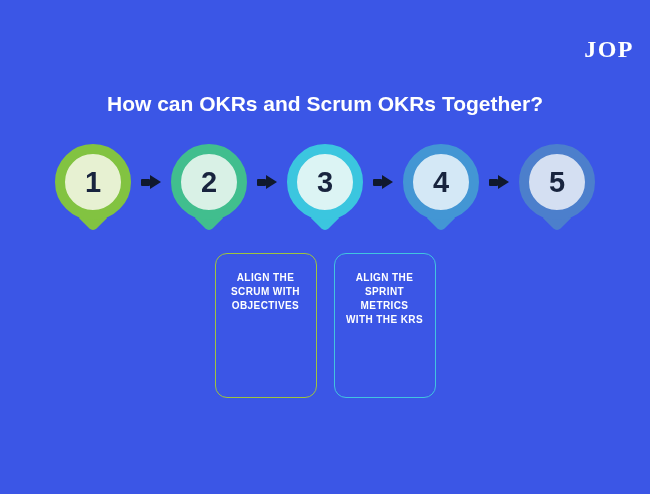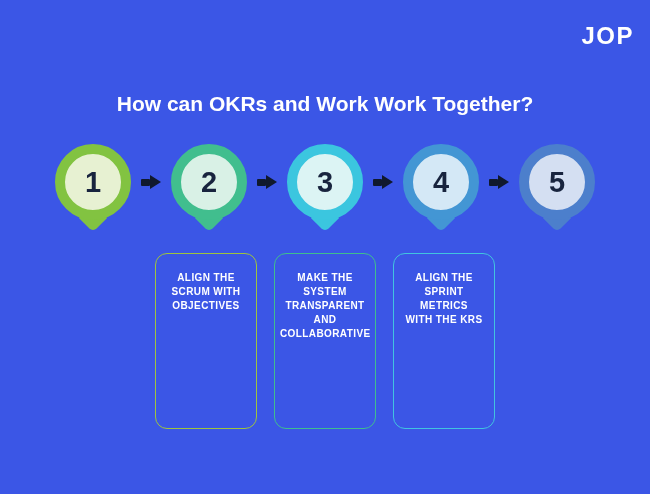--- a/index.html
+++ b/index.html
@@ -9,27 +9,27 @@
   }
   .canvas {
     position: relative;
     width: 650px;
     height: 494px;
     background: #3B56E6;
     overflow: hidden;
   }
   .logo {
     position: absolute;
-    top: 22px;
+    top: 36px;
     right: 16px;
     color: #ffffff;
     font-size: 24px;
     font-weight: 900;
     letter-spacing: 1.5px;
-    font-family: Liberation Sans, sans-serif;
+    font-family: Liberation Serif, serif;
   }
   .title {
     position: absolute;
     top: 92px;
     left: 0;
     width: 100%;
     text-align: center;
     color: #ffffff;
     font-size: 21px;
     font-weight: 800;
@@ -102,21 +102,21 @@
     position: absolute;
     top: 253px;
     left: 0;
     width: 100%;
     display: flex;
     justify-content: center;
     gap: 17px;
   }
   .card {
     width: 102px;
-    height: 176px;
+    height: 145px;
     border: 1.6px solid var(--border);
     border-radius: 12px;
     padding: 17px 5px 0;
   }
   .card-label {
     color: #ffffff;
     font-size: 10px;
     font-weight: 700;
     line-height: 14px;
     letter-spacing: 0.4px;
@@ -125,21 +125,21 @@
     font-family: "Liberation Sans", sans-serif;
   }
 </style>
 </head>
 <body>
 
 <div class="canvas" style="background: rgb(59, 86, 230);">
 
   <div class="logo">JOP</div>
 
-  <div class="title">How can OKRs and Work Work Together?</div>
+  <div class="title">How can OKRs and Scrum OKRs Together?</div>
 
   <div class="pins-row">
     <div class="pin-wrap" style="--ring: #82C341; --inner: #E7F1D2; --border: #9EC43F;">
       <div class="pin-tail"></div>
       <div class="pin-circle">
         <span class="pin-number" style="color: rgb(24, 36, 62);">1</span>
       </div>
     </div>
     <div class="arrow">
       <div class="arrow-shaft" style="background: rgb(16, 25, 46);"></div>
@@ -182,27 +182,20 @@
       </div>
     </div>
   </div>
 
   <div class="cards-row">
     <div class="card" style="--ring: #82C341; --inner: #E7F1D2; --border: #9EC43F;">
       <div class="card-label">ALIGN THE
 SCRUM WITH
 OBJECTIVES</div>
     </div>
-    <div class="card" style="--ring: #41BE8E; --inner: #D9F1E6; --border: #3FBE8F;">
-      <div class="card-label">MAKE THE
-SYSTEM
-TRANSPARENT
-AND
-COLLABORATIVE</div>
-    </div>
     <div class="card" style="--ring: #3BC6DF; --inner: #DCF4F4; --border: #41C4E0;">
       <div class="card-label">ALIGN THE
 SPRINT METRICS
 WITH THE KRS</div>
     </div>
   </div>
 
 </div>
 
 </body></html>

